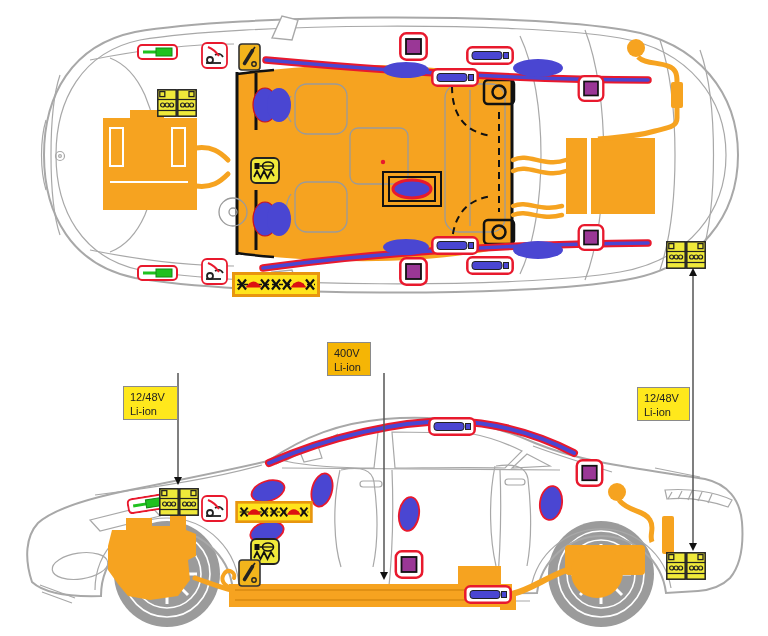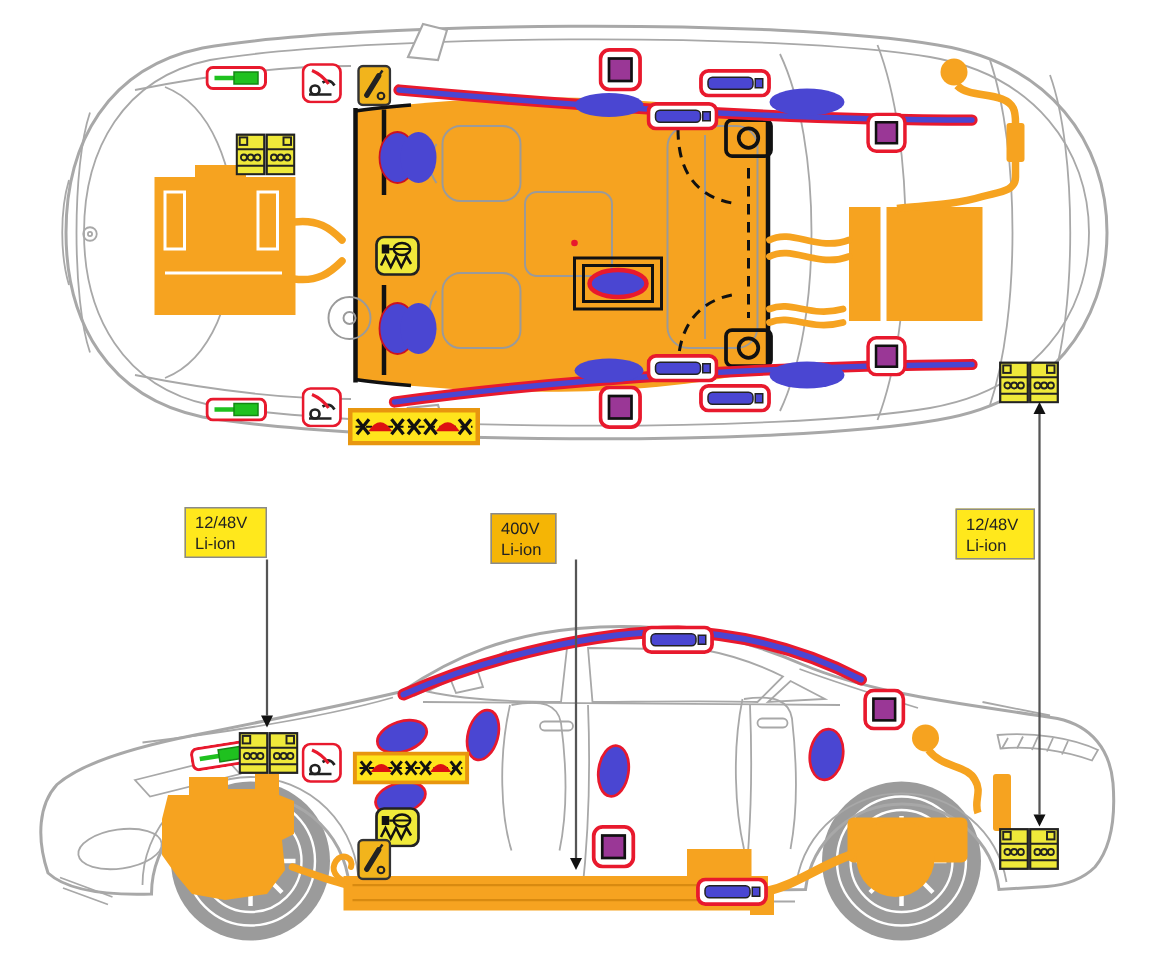--- a/index.html
+++ b/index.html
@@ -1,21 +1,21 @@
 <!DOCTYPE html>
 <html><head>
 <meta charset="utf-8">
 <style>
   html,body{margin:0;padding:0;background:#fff;}
   #stage{position:relative;width:768px;height:636px;background:#fff;overflow:hidden;
          font-family:"Liberation Sans",sans-serif;}
   #car-svg{position:absolute;left:0;top:0;}
   .vlabel{position:absolute;height:34px;box-sizing:border-box;border:1px solid #8a8a8a;
           font-size:11px;line-height:1.3;color:#222;padding:3px 2px 0 6px;}
-  .vlabel.yellow{background:#ffe81c;}
+  .vlabel.yellow{background:#ffe81c;margin-top:48px;}
   .vlabel.amber{background:#f5b505;}
 </style>
 </head>
 <body>
 
 <div id="stage">
 <svg id="car-svg" width="768" height="636" viewBox="0 0 768 636">
   <defs>
     <symbol id="battery" viewBox="0 0 40 29">
       <rect x="0.8" y="1.8" width="18.4" height="26.4" fill="#efe93a" stroke="#222" stroke-width="1.5"></rect>

